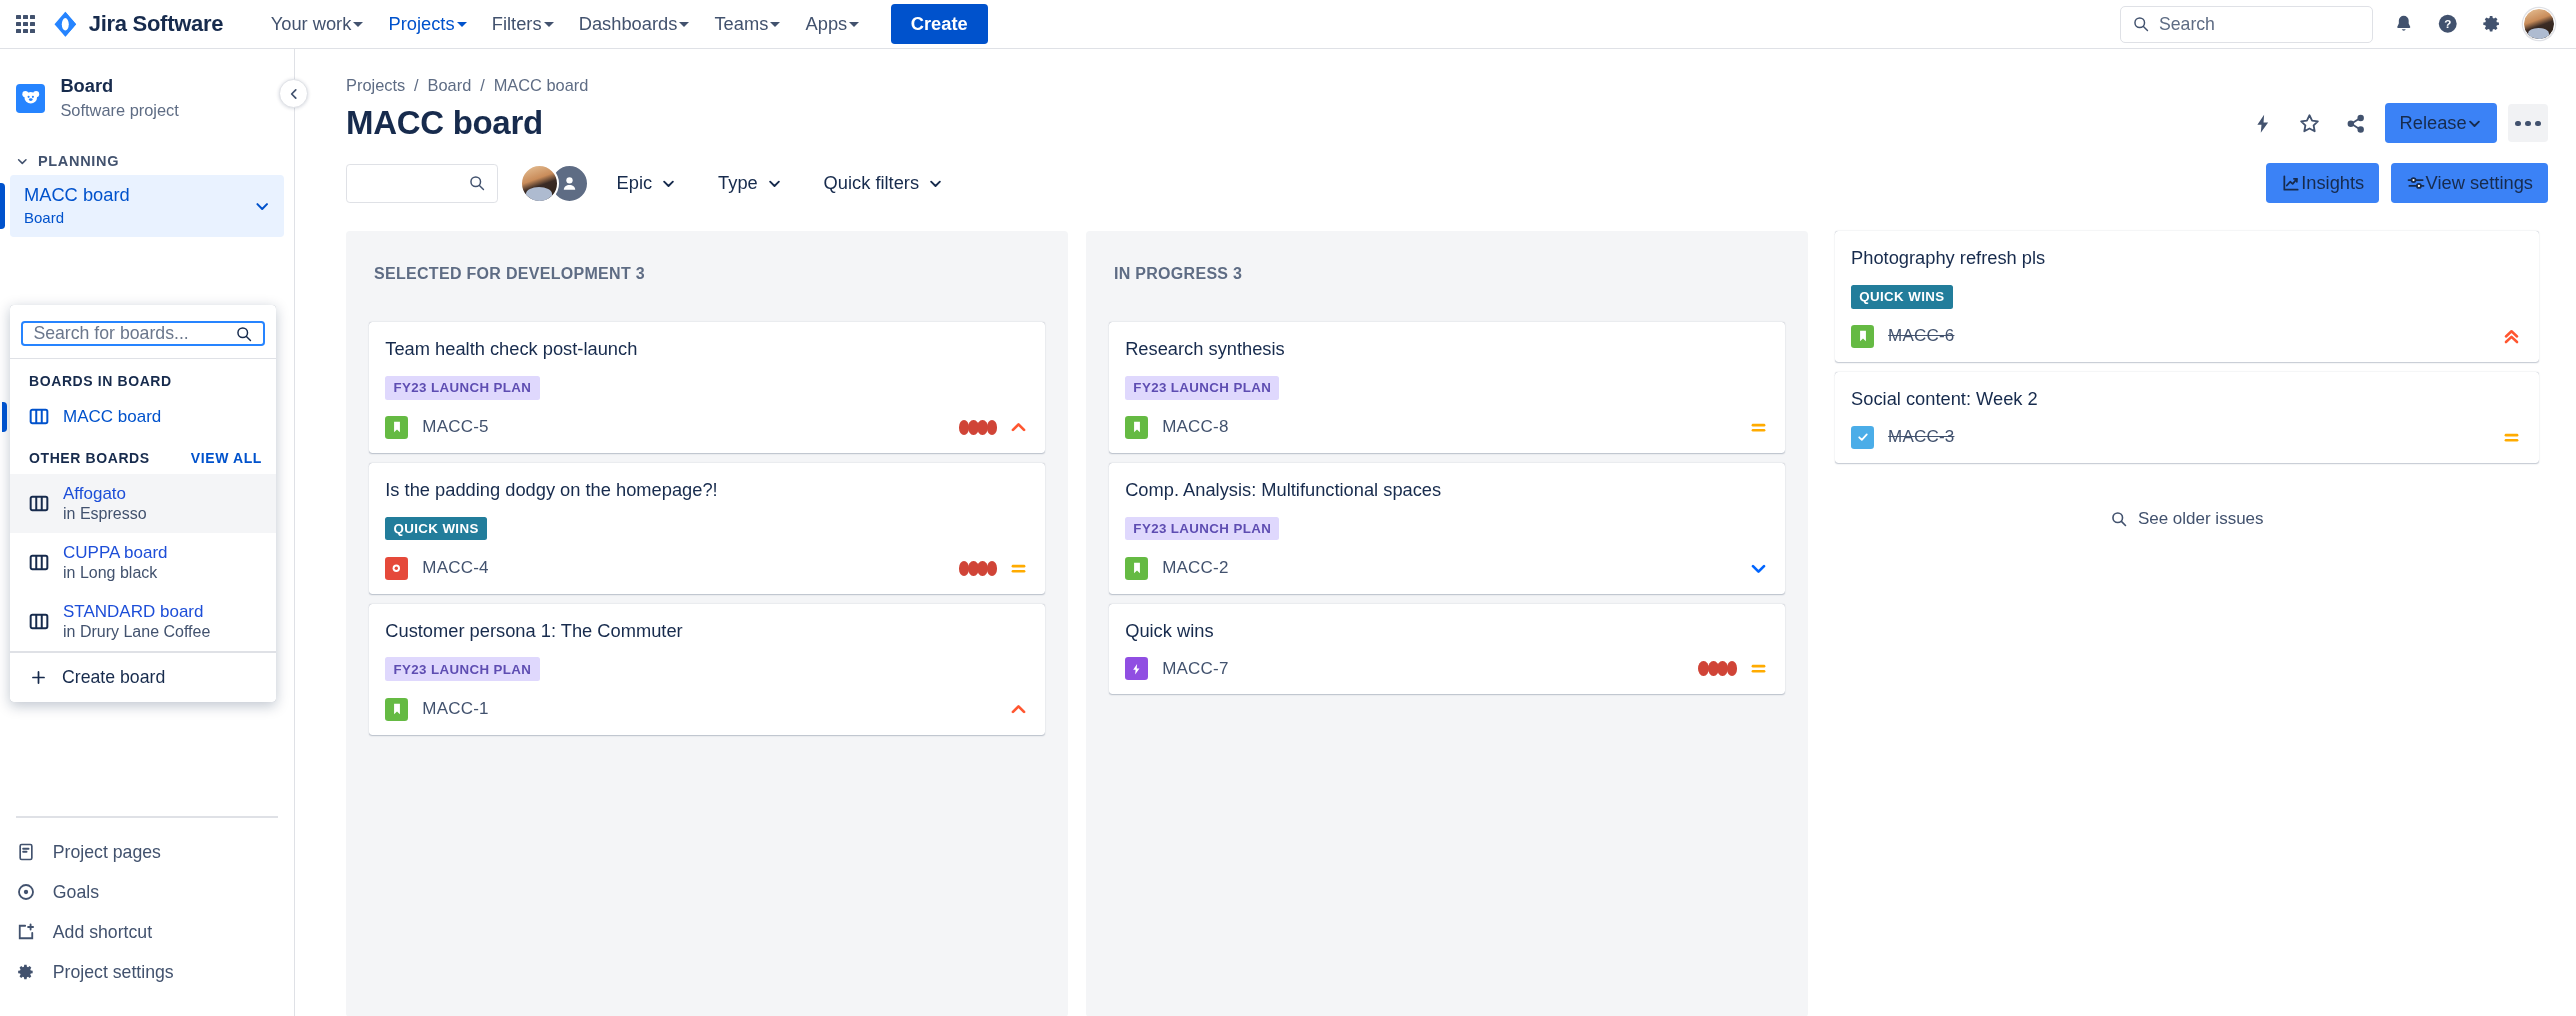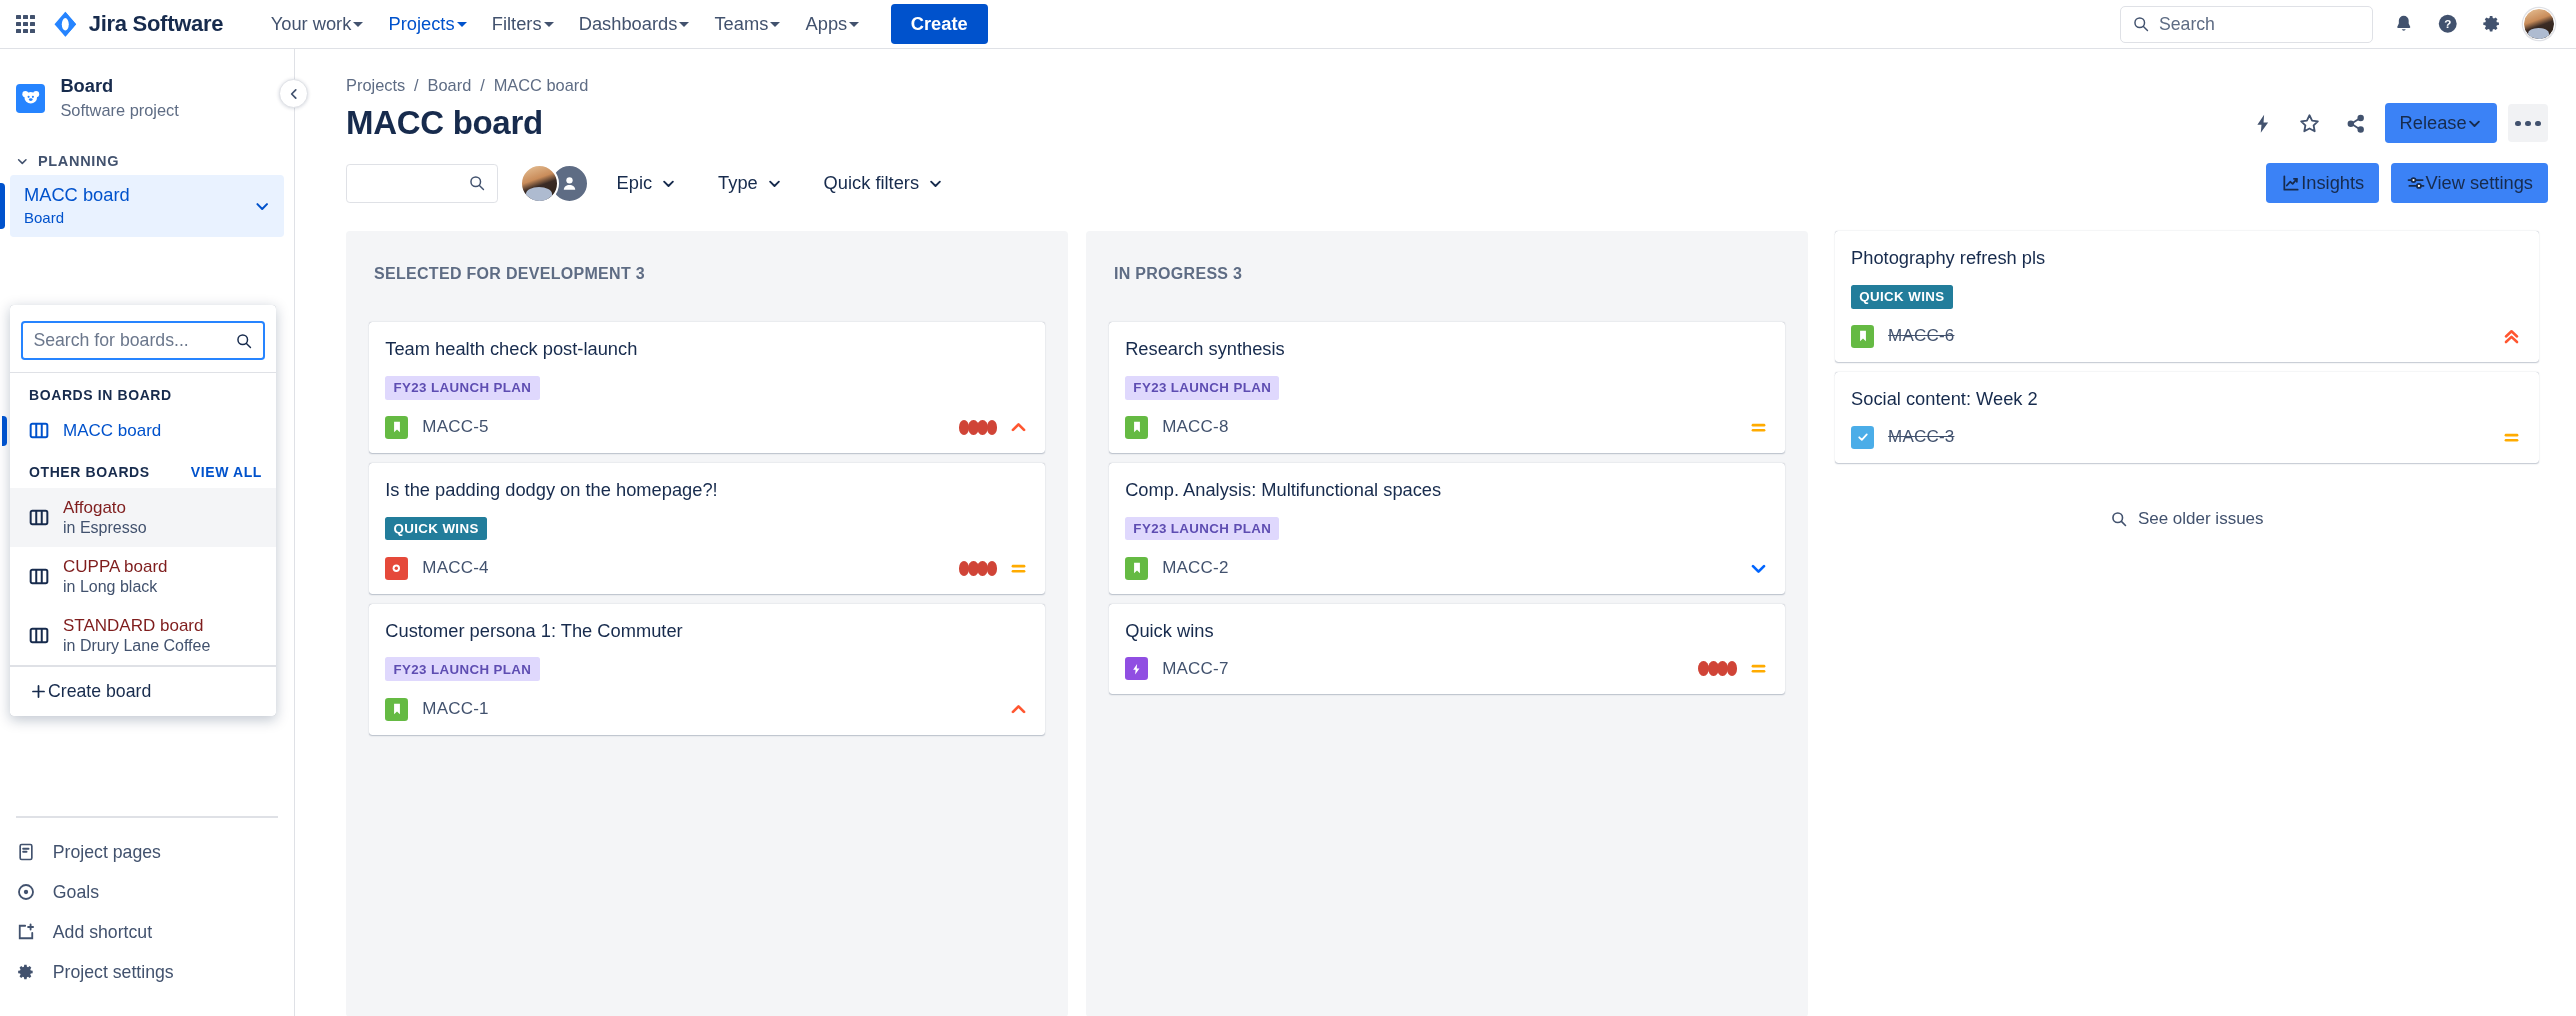--- a/index.html
+++ b/index.html
@@ -90,40 +90,40 @@
   .nav-item-sel .t1 { font-size: 18.3px; color: #0052CC; font-weight: 500; line-height: 1.25; }
   .nav-item-sel .t2 { font-size: 15px; color: #0052CC; line-height: 1.3; margin-top: 1.3px; }
 
   
   .boards-pop {
     position: absolute; left: 10px; top: 256px; width: 266px; background: #fff;
     border-radius: 3.8px; box-shadow: 0 3.8px 12.6px rgba(9,30,66,.25), 0 0 0.6px rgba(9,30,66,.31); z-index: 25;
     padding: 6.3px 0 0 0;
   }
   .boards-search {
-    margin: 10px 11.4px 11.4px 11.4px; height: 39px; border: 2.5px solid #2684FF; border-radius: 3.8px;
+    margin: 10px 11.4px 11.4px 11.4px; height: 25px; border: 2.5px solid #2684FF; border-radius: 3.8px;
     display: flex; align-items: center; padding: 0 10px; cursor: text;
   }
   .boards-search span { color: #6B778C; font-size: 17.7px; flex: 1; }
   .pop-divider { height: 1.3px; background: #DFE1E6; }
   .pop-head {
     display: flex; align-items: center; justify-content: space-between;
     font-size: 14px; font-weight: 700; letter-spacing: 0.6px; color: #172B4D;
     padding: 14px 14px 8.9px 19px; text-transform: uppercase;
   }
   .pop-head .viewall { color: #0052CC; font-size: 14px; font-weight: 700; cursor: pointer; letter-spacing: 0.6px;}
   .pop-row { display: flex; align-items: center; gap: 14px; padding: 8.2px 14px 8.2px 19px; cursor: pointer; position: relative; }
   .pop-row.hl { background: #F4F5F7; }
   .pop-row.cur::before {
     content:""; position:absolute; left:-7.6px; top:3.8px; bottom:3.8px; width:5px; background:#0052CC; border-radius:0 3.8px 3.8px 0;
   }
-  .pop-row .lbl { font-size: 17px; color: #7f1d1d; line-height: 1.25; }
+  .pop-row .lbl { font-size: 17px; color: #1d4ed8; line-height: 1.25; }
   .pop-row .lbl.blue { color: #0052CC; }
   .pop-row .sub { font-size: 16px; color: #42526E; line-height: 1.3; margin-top: 0.6px; }
-  .pop-create { display: flex; align-items: center; padding: 14px 14px 14px 19px; font-size: 17.7px; color: #172B4D; cursor: pointer; }
+  .pop-create { display: flex; align-items: center; gap: 14px; padding: 14px 14px 14px 19px; font-size: 17.7px; color: #172B4D; cursor: pointer; }
 
   .sidebar-bottom { position: absolute; left: 0; right: 0; bottom: 0; padding-bottom: 25px; }
   .sb-sep { height: 1.9px; background: #DFE1E6; margin: 0 16.4px 14px 16.4px; }
   .sb-item { display: flex; align-items: center; gap: 16.4px; padding: 9.5px 16.4px; font-size: 17.7px; color: #42526E; cursor: pointer; }
 
   
   .main { flex: 1; min-width: 0; padding: 0 0 0 0; background: #fff; display: flex; flex-direction: column; }
   .crumbs { display: flex; align-items: center; gap: 8.9px; font-size: 16.4px; color: #5E6C84; padding: 26.6px 0 0 51px; }
   .crumbs a { color: #5E6C84; text-decoration: none; cursor: pointer; }
   .crumbs .sep { color: #5E6C84; }

